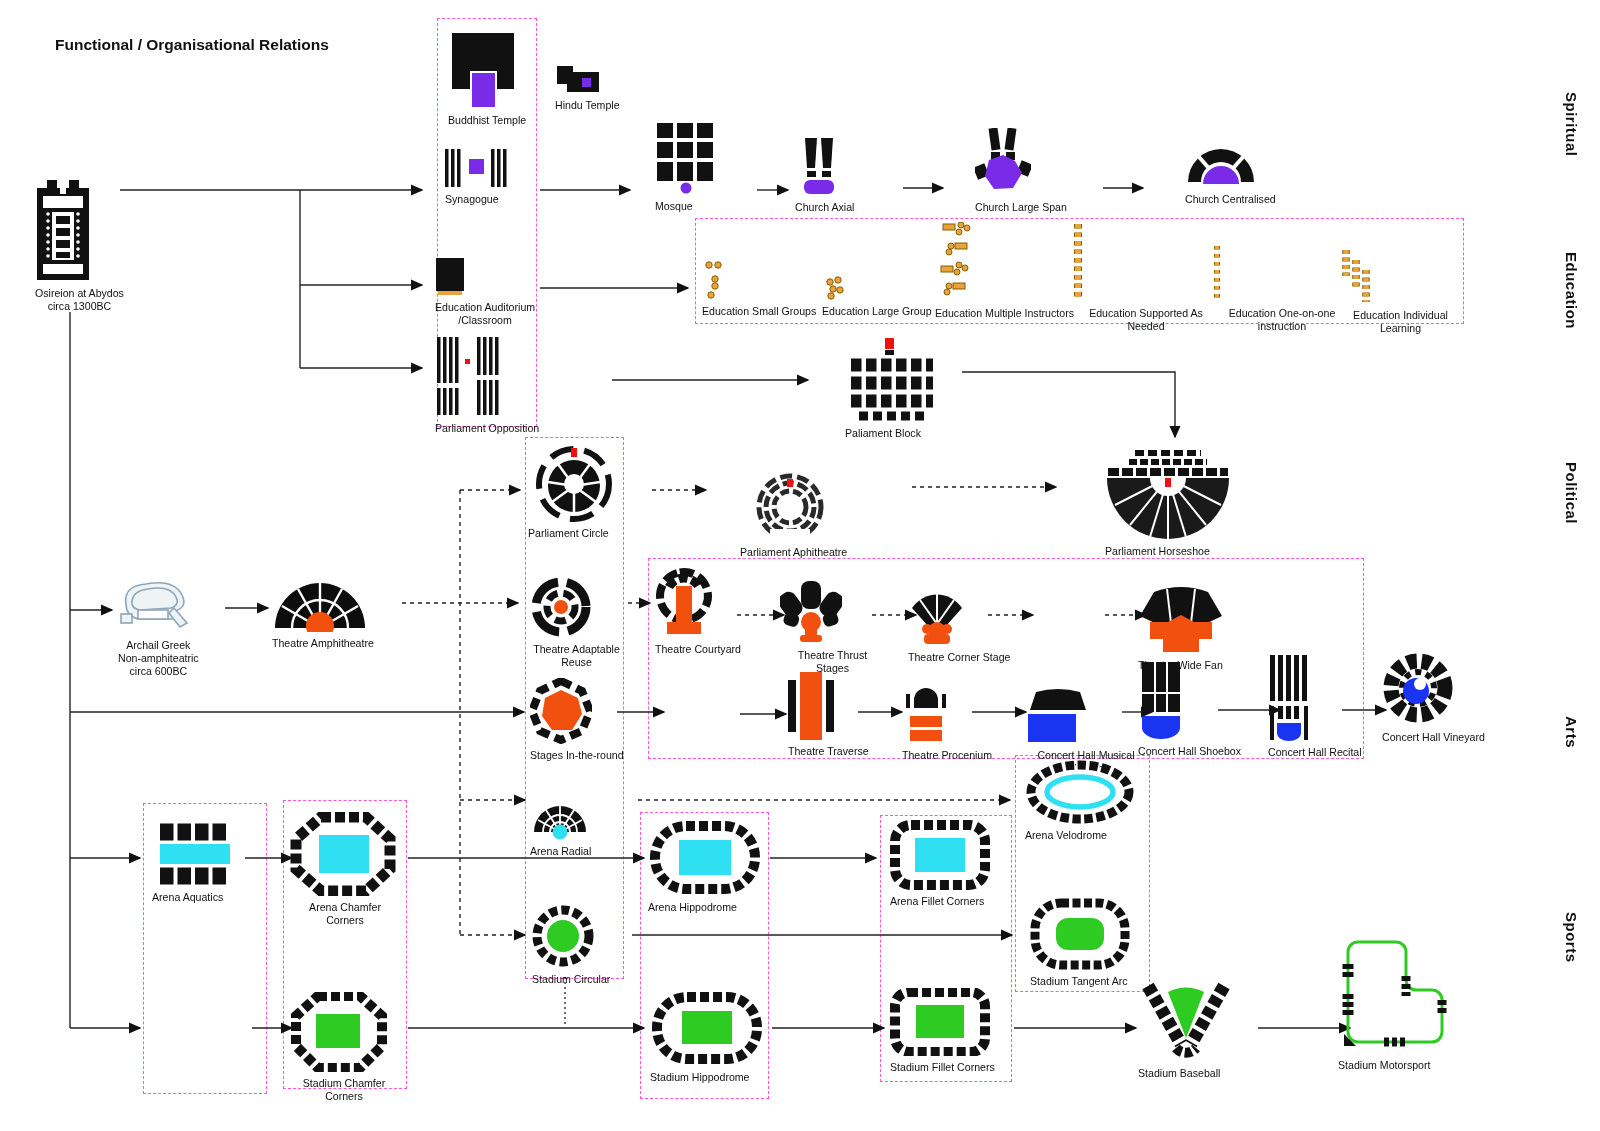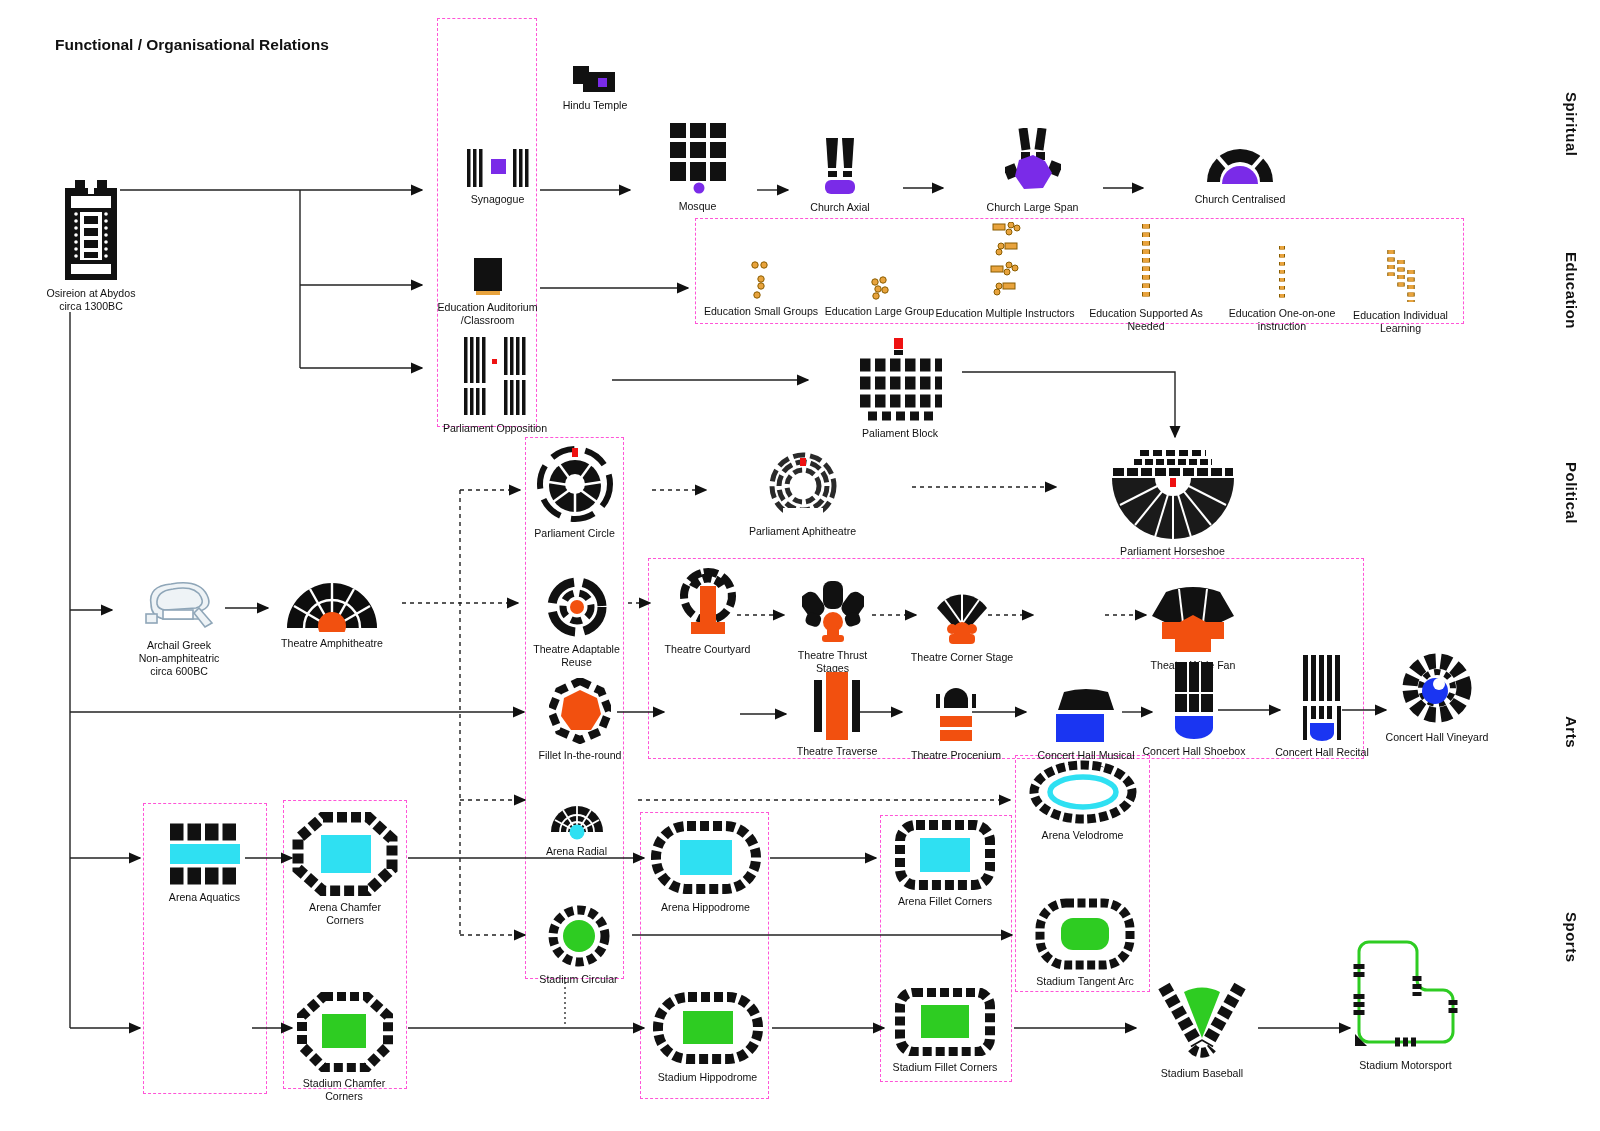--- a/index.html
+++ b/index.html
@@ -4,21 +4,21 @@
 <style>
   :root{
     --purple:#7a2be8; --eduorange:#e8a33d; --eduline:#8a5d00; --red:#ee1111;
     --torange:#f2500f; --cblue:#1a35f2; --cyan:#2fe0f2; --green:#2ecc22;
     --pink:#ff54d7; --ink:#111;
   }
   html,body{margin:0;padding:0;background:#fff;}
   #canvas{position:relative;width:1600px;height:1131px;background:#fff;overflow:hidden;
           font-family:"Liberation Sans", sans-serif;color:#111;}
   .title{position:absolute;left:55px;top:36px;font-size:15.5px;font-weight:bold;}
-  .node{position:absolute;display:flex;flex-direction:column;align-items:center;gap:5px;}
+  .node{position:absolute;display:flex;flex-direction:column;align-items:flex-start;gap:5px;}
   .node .lbl{font-size:10.6px;line-height:1.25;text-align:center;white-space:pre-line;}
   .icon{display:flex;align-items:flex-end;justify-content:center;}
   .pinkbox{position:absolute;border:1.5px dashed var(--pink);}
   .cat{position:absolute;font-size:15px;font-weight:bold;writing-mode:vertical-rl;letter-spacing:.5px;}
   svg{display:block;}
   #wires{position:absolute;left:0;top:0;}
 </style>
 </head>
 <body>
 
@@ -130,20 +130,29 @@
             <circle cx="43" cy="62" r="1.8"></circle>
             <circle cx="43" cy="69" r="1.8"></circle>
             <circle cx="43" cy="76" r="1.8"></circle>
           </g>
         </svg>
     </span>
     <span class="lbl">Osireion at Abydos
 circa 1300BC</span>
   </div>
 
+  <div class="node" style="left:448px;top:33px;width:90px">
+    <span class="icon">
+      <svg width="70" height="76" viewBox="0 0 70 76">
+          <rect x="4" y="0" width="62" height="56" fill="#111"></rect>
+          <rect x="23" y="39" width="25" height="36" fill="var(--purple)" stroke="#fff" stroke-width="2"></rect>
+        </svg>
+    </span>
+    <span class="lbl">Buddhist Temple</span>
+  </div>
 
   <div class="node" style="left:555px;top:60px;width:80px">
     <span class="icon">
       <svg width="48" height="34" viewBox="0 0 48 34">
           <path d="M2,6 h16 v6 h26 v20 h-32 v-8 h-10 z" fill="#111"></path>
           <rect x="27" y="18" width="9" height="9" fill="var(--purple)"></rect>
         </svg>
     </span>
     <span class="lbl">Hindu Temple</span>
   </div>
@@ -393,21 +402,21 @@
             <line x1="46" y1="44" x2="30" y2="22"></line>
             <line x1="46" y1="44" x2="62" y2="22"></line>
           </g>
           <circle cx="46" cy="42" r="10" fill="#fff"></circle>
           <rect x="43" y="6" width="6" height="9" fill="var(--red)"></rect>
         </svg>
     </span>
     <span class="lbl">Parliament Circle</span>
   </div>
 
-  <div class="node" style="left:740px;top:450px;width:125px">
+  <div class="node" style="left:740px;top:471px;width:125px">
     <span class="icon">
       <svg width="100" height="70" viewBox="0 0 100 70">
           <g fill="none" stroke="#2a2a2a">
             <circle cx="50" cy="36" r="16" stroke-width="5" stroke-dasharray="9 4"></circle>
             <circle cx="50" cy="36" r="24" stroke-width="5" stroke-dasharray="11 4"></circle>
             <circle cx="50" cy="36" r="31" stroke-width="5" stroke-dasharray="12 5"></circle>
           </g>
           <rect x="30" y="58" width="40" height="12" fill="#fff"></rect>
           <rect x="47" y="8" width="6" height="8" fill="var(--red)"></rect>
         </svg>
@@ -550,21 +559,21 @@
     <span class="lbl">Theatre Wide Fan</span>
   </div>
 
   <div class="node" style="left:530px;top:678px;width:100px">
     <span class="icon">
       <svg width="62" height="66" viewBox="0 0 62 66">
           <polygon points="31,3 52,13 60,33 52,53 31,62 10,53 2,33 10,13" fill="none" stroke="#111" stroke-width="8" stroke-dasharray="11 6"></polygon>
           <polygon points="31,12 48,20 52,36 42,52 22,52 12,38 15,20" fill="var(--torange)"></polygon>
         </svg>
     </span>
-    <span class="lbl">Fillet In-the-round</span>
+    <span class="lbl">Stages In-the-round</span>
   </div>
 
 
   <div class="node" style="left:788px;top:672px;width:98px">
     <span class="icon">
       <svg width="46" height="68" viewBox="0 0 46 68">
           <rect x="0" y="8" width="8" height="52" fill="#111"></rect>
           <rect x="38" y="8" width="8" height="52" fill="#111"></rect>
           <rect x="12" y="0" width="22" height="68" fill="var(--torange)"></rect>
         </svg>

